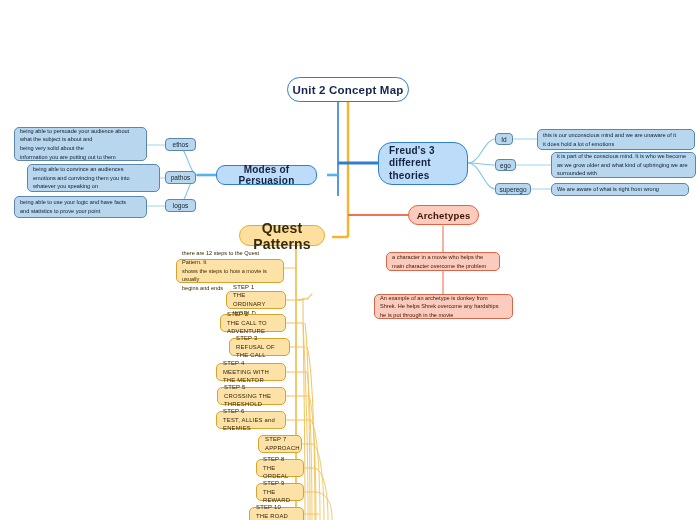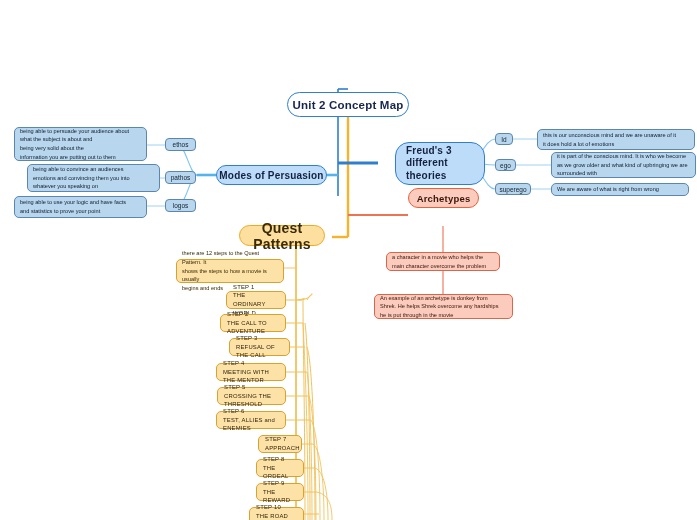--- a/index.html
+++ b/index.html
@@ -52,21 +52,20 @@
     background: #bcdcfa;
     border: 1.6px solid #2f7fd0;
     color: #14223f;
     font-size: 10px;
   }
   .pill.blue.multiline {
     justify-content: flex-start;
     text-align: left;
     padding: 16px 10px;
     line-height: 1.25;
-    margin-left: 17px;
   }
   .pill.yellow {
     background: #fde0a0;
     border: 1.6px solid #f0a81e;
     color: #3a2a05;
     font-size: 14px;
   }
   .pill.salmon {
     background: #fbccbd;
     border: 1.6px solid #e8603c;
@@ -194,25 +193,25 @@
     <path d="M319 514 L302 514" stroke="#f2c25a" stroke-width="1" fill="none"></path>
     <path d="M308 520 C 308 450 306 380 303 323" stroke="#f2c25a" stroke-width=".9" fill="none"></path>
     <path d="M312 520 C 312 460 310 390 307 372" stroke="#f2c25a" stroke-width=".9" fill="none"></path>
     <path d="M316 520 C 316 470 314 410 309 396" stroke="#f2c25a" stroke-width=".9" fill="none"></path>
     <path d="M320 520 C 320 480 318 430 311 420" stroke="#f2c25a" stroke-width=".9" fill="none"></path>
     <path d="M324 520 C 324 490 322 450 313 444" stroke="#f2c25a" stroke-width=".9" fill="none"></path>
     <path d="M328 520 C 328 500 326 472 315 468" stroke="#f2c25a" stroke-width=".9" fill="none"></path>
     <path d="M332 520 C 332 508 330 495 317 492" stroke="#f2c25a" stroke-width=".9" fill="none"></path>
   </svg>
 
-  <div class="node pill root" style="left:287px; top:92px; width:122px; height:25px;">
+  <div class="node pill root" style="left:287px; top:77px; width:122px; height:25px;">
     <span>Unit 2 Concept Map</span>
   </div>
 
-  <div class="node pill blue" style="left:216px; top:165px; width:111px; height:20px;">
+  <div class="node pill blue" style="left:216px; top:165px; width:101px; height:20px;border-radius:9px;">
     <span>Modes of Persuasion</span>
   </div>
 
   <div class="node chip" style="left:165px; top:138px; width:31px; height:13px;">
     <span>ethos</span>
   </div>
   <div class="node chip" style="left:165px; top:171px; width:31px; height:13px;">
     <span>pathos</span>
   </div>
   <div class="node chip" style="left:165px; top:199px; width:31px; height:13px;">
@@ -245,21 +244,21 @@
     <span>superego</span>
   </div>
 
   <div class="node note blue" style="left:537px; top:129px; width:158px; height:21px;">this is our unconscious mind and we are unaware of it
 it does hold a lot of emotions</div>
   <div class="node note blue" style="left:551px; top:152px; width:145px; height:26px;">it is part of the conscious mind. It is who we become
 as we grow older and what kind of upbringing we are
 surrounded with</div>
   <div class="node note blue" style="left:551px; top:183px; width:138px; height:13px;">We are aware of what is right from wrong</div>
 
-  <div class="node pill salmon" style="left:408px; top:188px; width:71px; height:20px;">
+  <div class="node pill salmon" style="left:408px; top:205px; width:71px; height:20px;">
     <span>Archetypes</span>
   </div>
   <div class="node note salmon" style="left:386px; top:252px; width:114px; height:19px;">a character in a movie who helps the
 main character overcome the problem</div>
   <div class="node note salmon" style="left:374px; top:294px; width:139px; height:25px;">An example of an archetype is donkey from
 Shrek. He helps Shrek overcome any hardships
 he is put through in the movie</div>
 
   <div class="node pill yellow" style="left:239px; top:225px; width:86px; height:21px;">
     <span>Quest Patterns</span>

